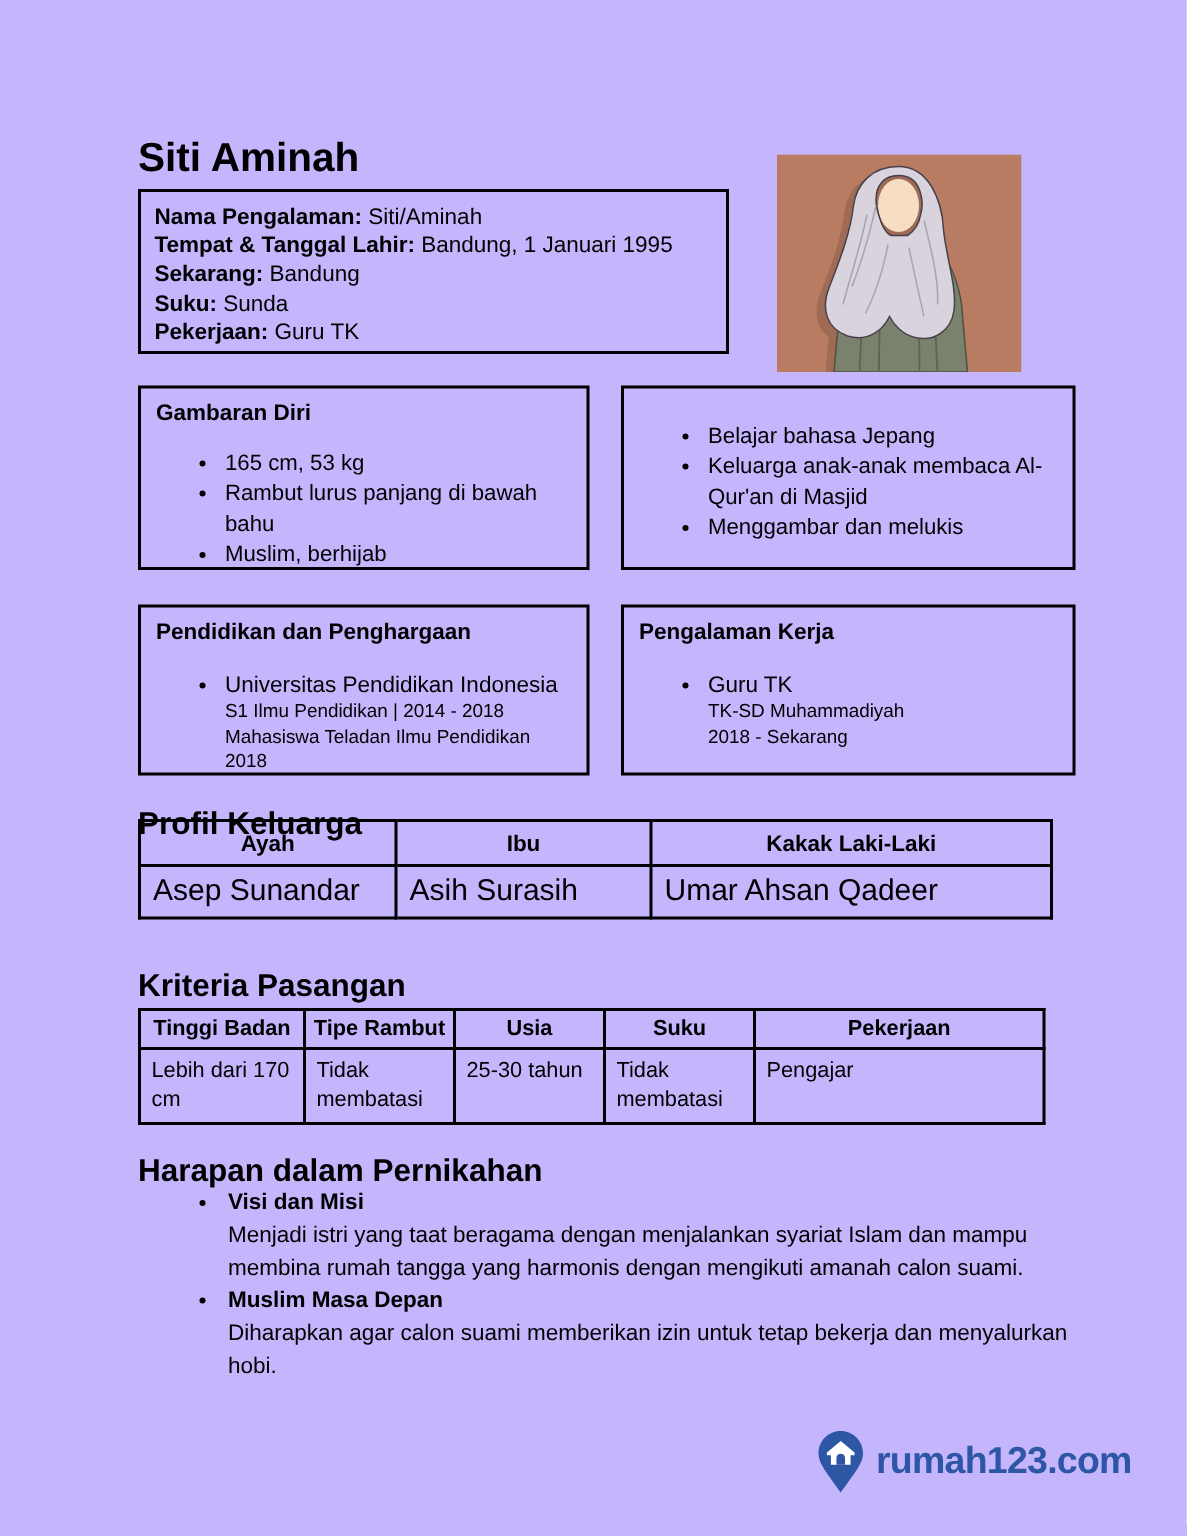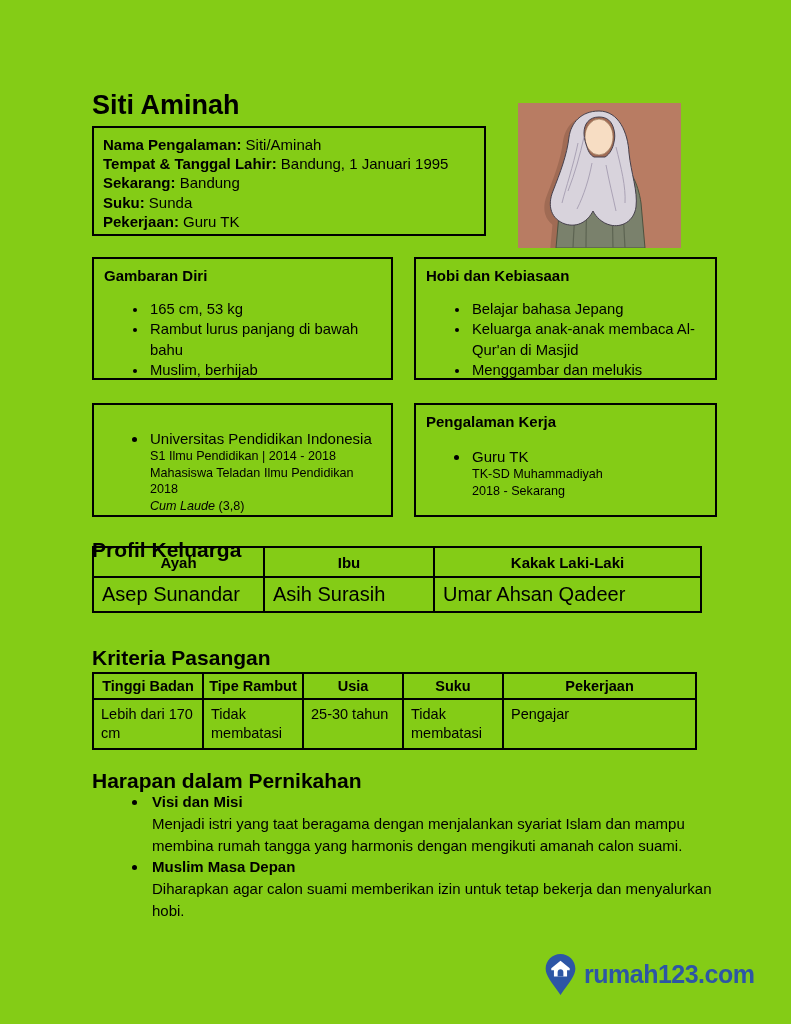--- a/index.html
+++ b/index.html
@@ -1,21 +1,21 @@
 <!DOCTYPE html>
 <html><head>
 <meta charset="utf-8">
 <style>
   * { box-sizing: border-box; }
   html,body { margin:0; padding:0; background:#e8e8e8; }
   .page {
     position: relative;
     width: 791px; height: 1024px;
     margin: 0 auto;
-    background: #84cc16;
+    background: #c4b5fd;
     font-family: "Liberation Sans", sans-serif;
     color: #000;
     overflow: hidden;
   }
   .doc-title {
     position: absolute; left: 92px; top: 90px;
     margin: 0; font-size: 27px; font-weight: bold; line-height: 30px;
   }
   
   .bio-box {
@@ -134,32 +134,32 @@
     <div class="cell cell-l">
       <h3>Gambaran Diri</h3>
       <ul class="dots">
 
       <li>165 cm, 53 kg</li>
           <li>Rambut lurus panjang di bawah bahu</li>
           <li>Muslim, berhijab</li>
         </ul>
     </div>
     <div class="cell cell-r">
-      <h3>Hobi dan Kebiasaan</h3>
       <ul class="dots">
 
       <li>Belajar bahasa Jepang</li>
           <li>Keluarga anak-anak membaca Al-Qur'an di Masjid</li>
           <li>Menggambar dan melukis</li>
         </ul>
     </div>
   </div>
 
   <div class="box-row row-2">
     <div class="cell cell-l">
+      <h3>Pendidikan dan Penghargaan</h3>
       <ul class="edu">
         <li>
           <div>Universitas Pendidikan Indonesia</div>
           <div class="sub-line">S1 Ilmu Pendidikan | 2014 - 2018</div>
           <div class="sub-line">Mahasiswa Teladan Ilmu Pendidikan 2018</div>
           <div class="sub-line"><span class="it">Cum Laude</span><span> (3,8)</span></div>
         </li>
       </ul>
     </div>
     <div class="cell cell-r">

